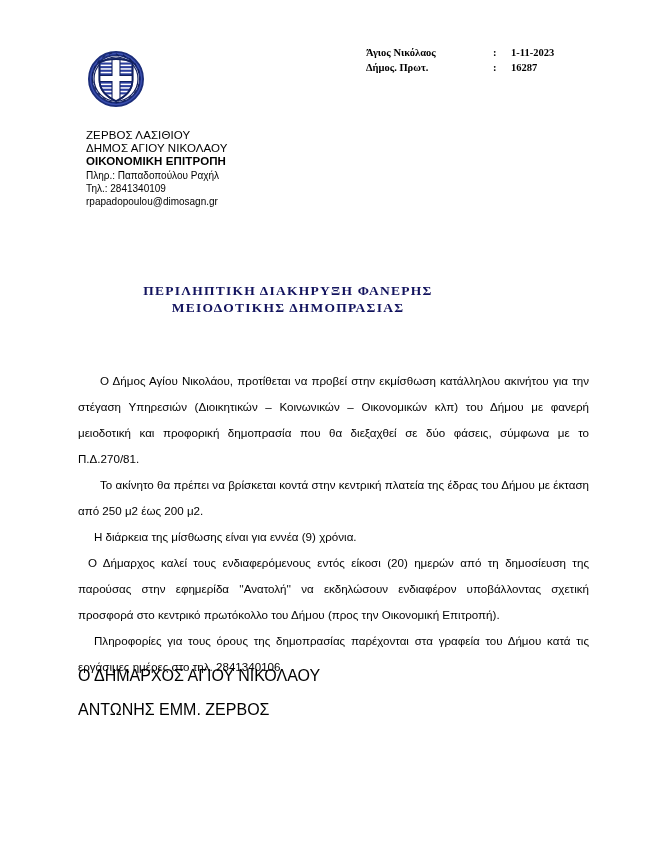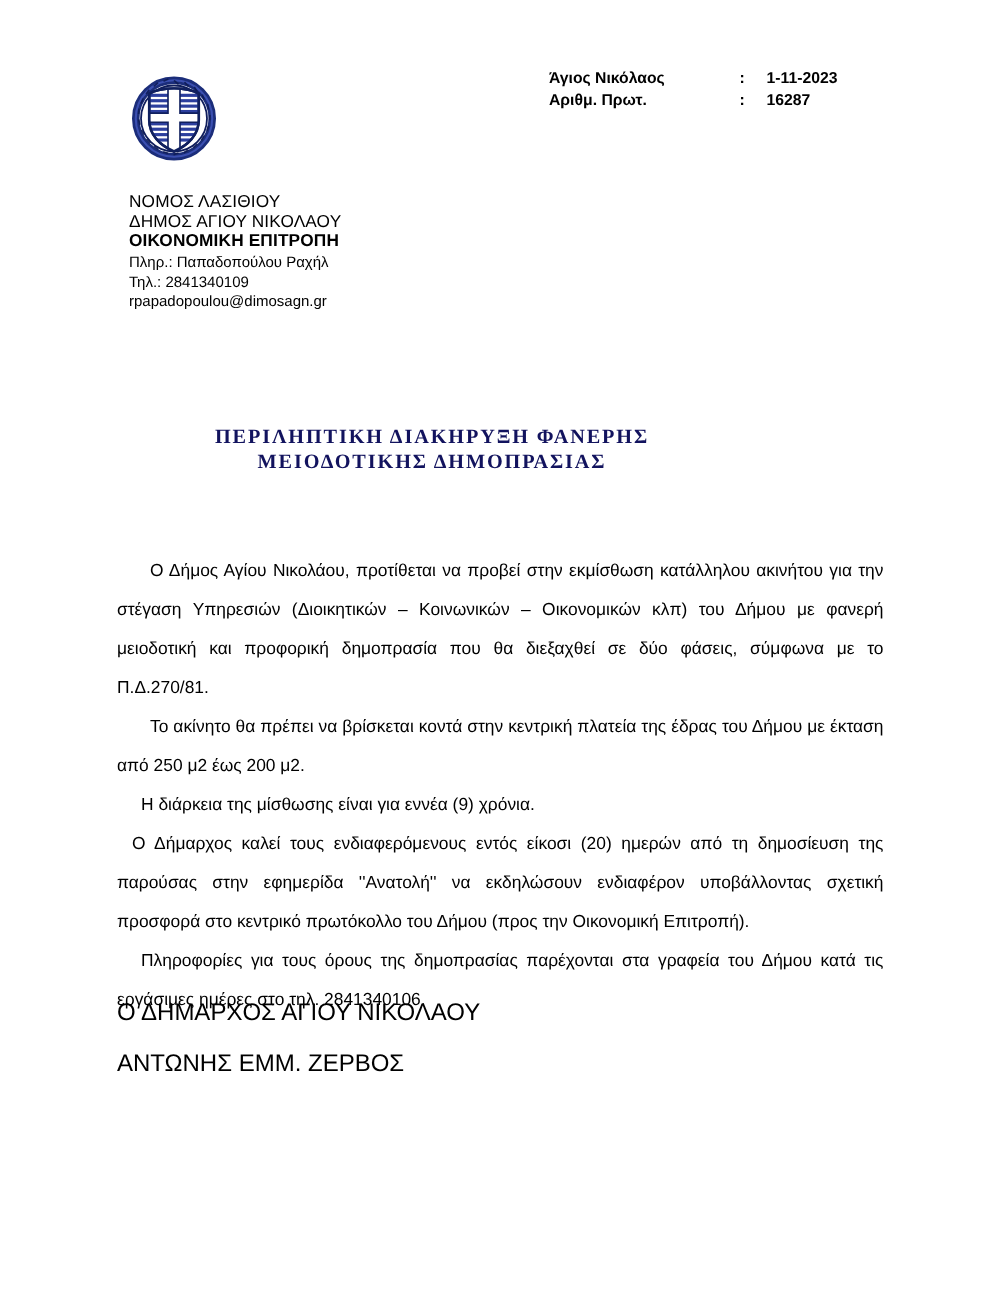--- a/index.html
+++ b/index.html
@@ -32,20 +32,21 @@
   .header-meta table {
     border-collapse: collapse;
     font-size: 10.5px;
     font-weight: bold;
   }
   .header-meta td {
     padding: 0;
     line-height: 15px;
     vertical-align: top;
     white-space: nowrap;
+    font-family: Liberation Serif, serif;
   }
   .hm-label { width: 127px; }
   .hm-colon { width: 18px; }
   .hm-value { font-weight: bold; }
 
   
   .emblem {
     position: absolute;
     left: 88px;
     top: 50px;
@@ -136,21 +137,21 @@
 
   <div class="header-meta">
     <table>
       <tbody>
         <tr>
           <td class="hm-label">Άγιος Νικόλαος</td>
           <td class="hm-colon">:</td>
           <td class="hm-value">1-11-2023</td>
         </tr>
         <tr>
-          <td class="hm-label">Αριθμ. Πρωτ.</td>
+          <td class="hm-label">Δήμος. Πρωτ.</td>
           <td class="hm-colon">:</td>
           <td class="hm-value">16287</td>
         </tr>
       </tbody>
     </table>
   </div>
 
   <div class="emblem">
     <svg viewBox="0 0 56 58" xmlns="http://www.w3.org/2000/svg" aria-hidden="true">
       <defs>
@@ -223,21 +224,21 @@
         <rect x="11.5" y="25.4" width="33" height="6.1" fill="#ffffff"></rect>
 
         <path d="M24 9 L24 25.4 L11.5 25.4 M44.5 25.4 L32 25.4 L32 9 M24 51 L24 31.5 L11.5 31.5 M44.5 31.5 L32 31.5 L32 51" fill="none" stroke="#10205f" stroke-width="1.1"></path>
       </g>
 
       <path d="M28 9 C20 9 14 11 11.5 12.5 L11.5 30 C11.5 40 19 47 28 51 C37 47 44.5 40 44.5 30 L44.5 12.5 C42 11 36 9 28 9 Z" fill="none" stroke="#10205f" stroke-width="1.8"></path>
     </svg>
   </div>
 
   <div class="sender">
-    <div class="l1">ΝΟΜΟΣ ΛΑΣΙΘΙΟΥ</div>
+    <div class="l1">ΖΕΡΒΟΣ ΛΑΣΙΘΙΟΥ</div>
     <div class="l2">ΔΗΜΟΣ ΑΓΙΟΥ ΝΙΚΟΛΑΟΥ</div>
     <div class="l3">ΟΙΚΟΝΟΜΙΚΗ ΕΠΙΤΡΟΠΗ</div>
     <div class="l4">Πληρ.: Παπαδοπούλου Ραχήλ</div>
     <div class="l5">Τηλ.: 2841340109</div>
     <div class="l6">rpapadopoulou@dimosagn.gr</div>
   </div>
 
   <div class="doc-title">
     <span class="t1">ΠΕΡΙΛΗΠΤΙΚΗ ΔΙΑΚΗΡΥΞΗ  ΦΑΝΕΡΗΣ</span>
     <span class="t2">ΜΕΙΟΔΟΤΙΚΗΣ ΔΗΜΟΠΡΑΣΙΑΣ</span>

